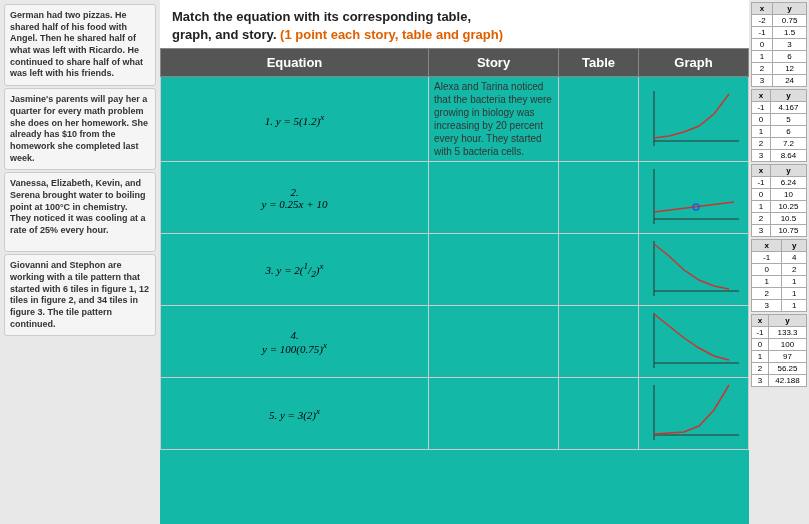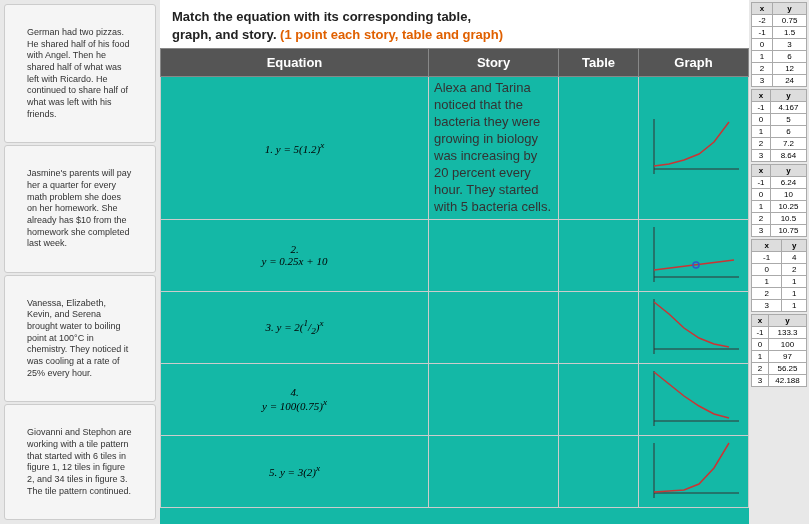--- a/index.html
+++ b/index.html
@@ -21,24 +21,25 @@
       flex-direction: column;
       padding: 4px;
       gap: 2px;
       flex-shrink: 0;
     }
 
     .story-card {
       background: #f5f5f5;
       border: 1px solid #ccc;
       border-radius: 3px;
-      padding: 22px;
+      padding: 5px;
       font-size: 9px;
       color: #333;
       min-height: 80px;
+      font-weight: bold;
     }
 
     .story-card p {
       line-height: 1.3;
     }
 
     
     .main-area {
       flex: 1;
       display: flex;
@@ -87,21 +88,21 @@
     }
 
     .equation-col {
       text-align: right;
       padding: 6px 8px !important;
       font-size: 11px;
       font-style: italic;
     }
 
     .story-col {
-      font-size: 13px;
+      font-size: 10px;
       text-align: left !important;
       padding: 3px 5px !important;
       color: #333;
       line-height: 1.3;
       width: 130px;
     }
 
     .graph-col {
       width: 110px;
     }

